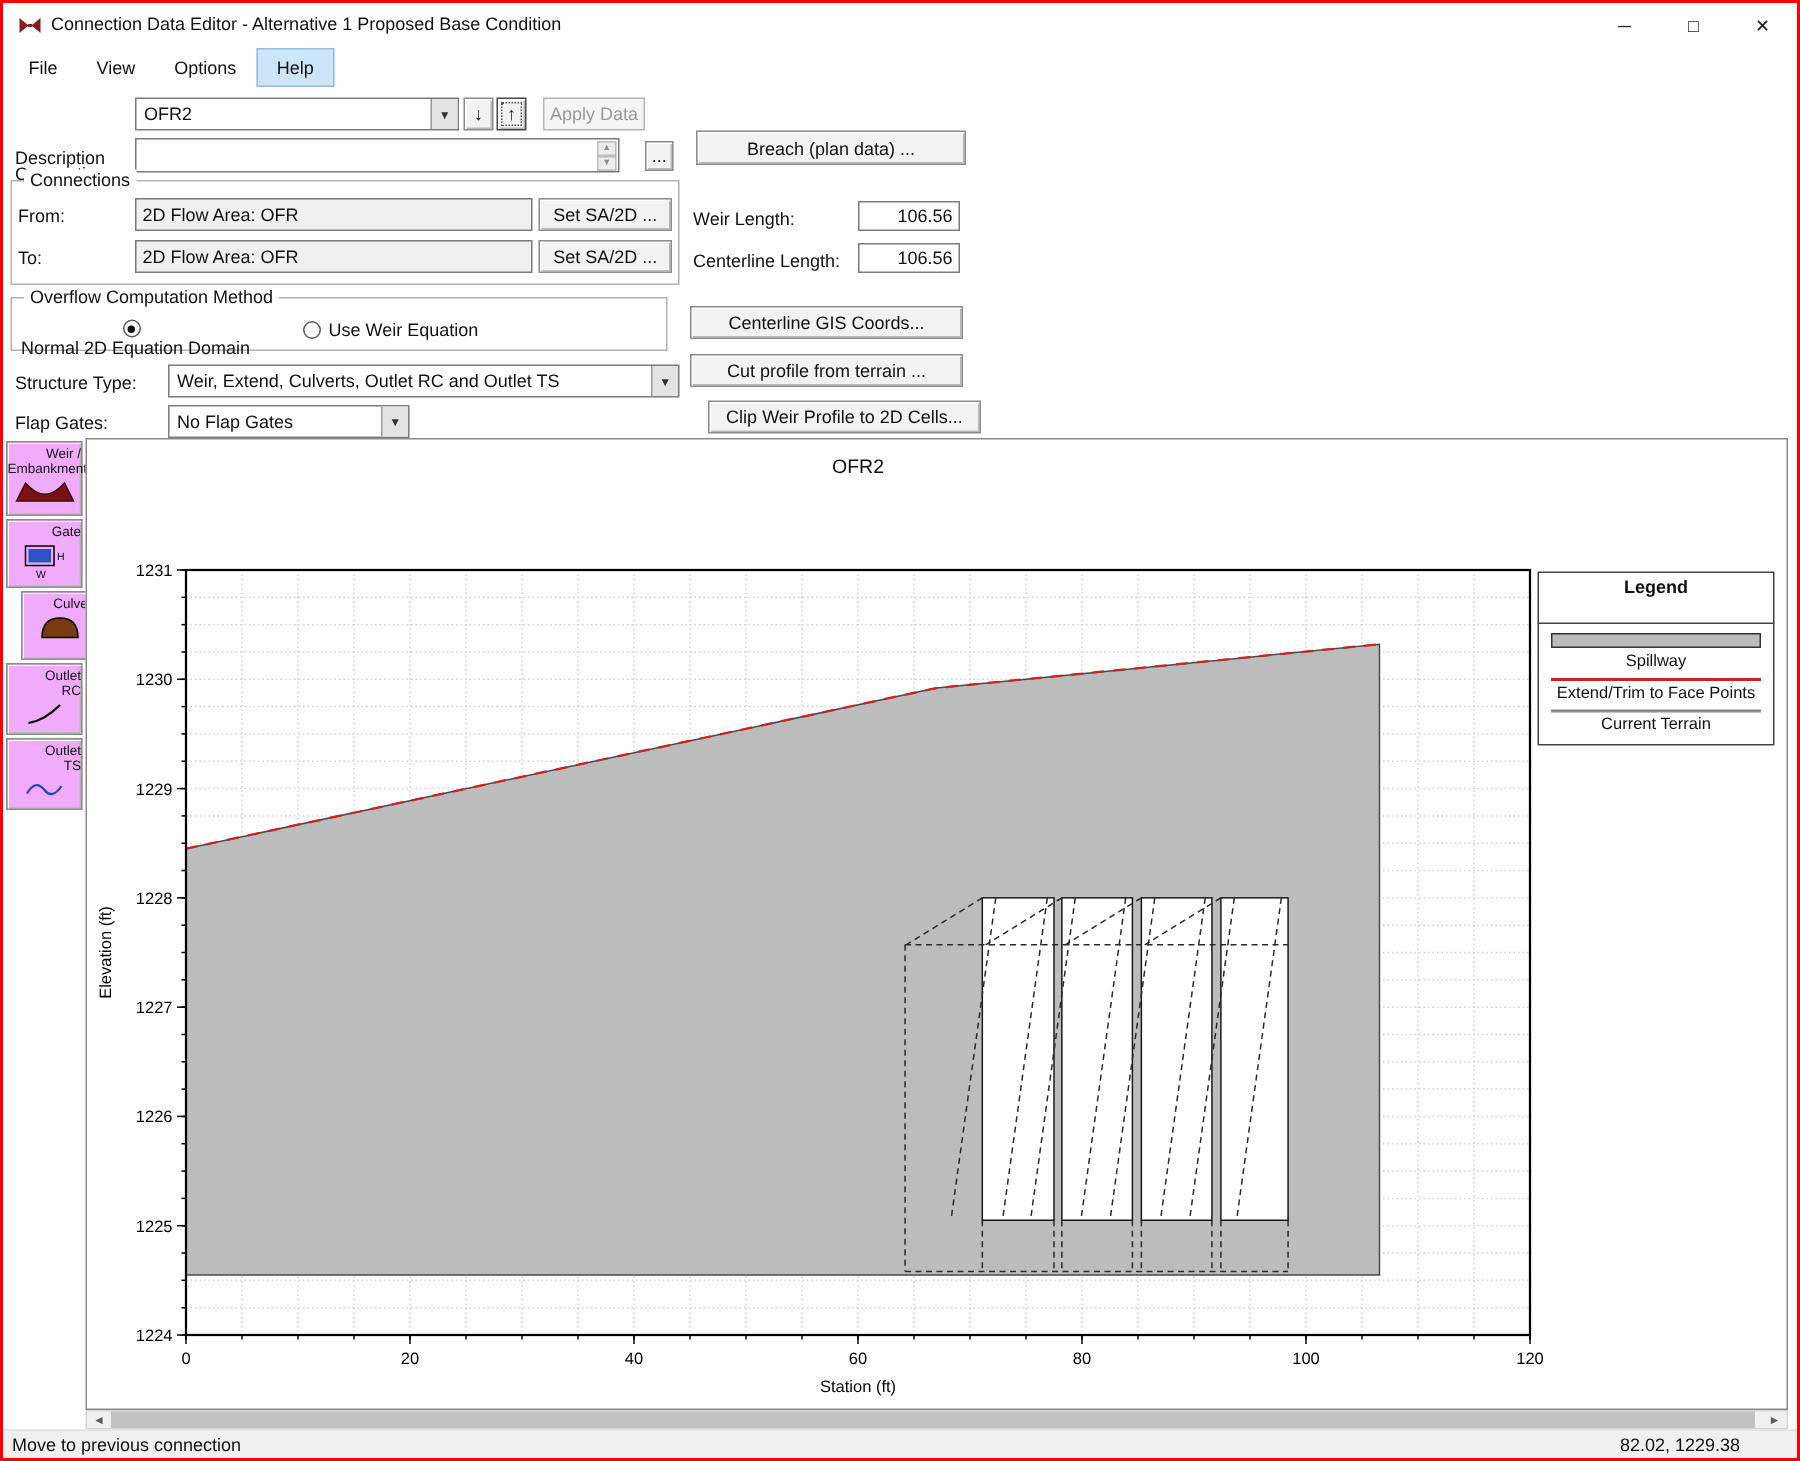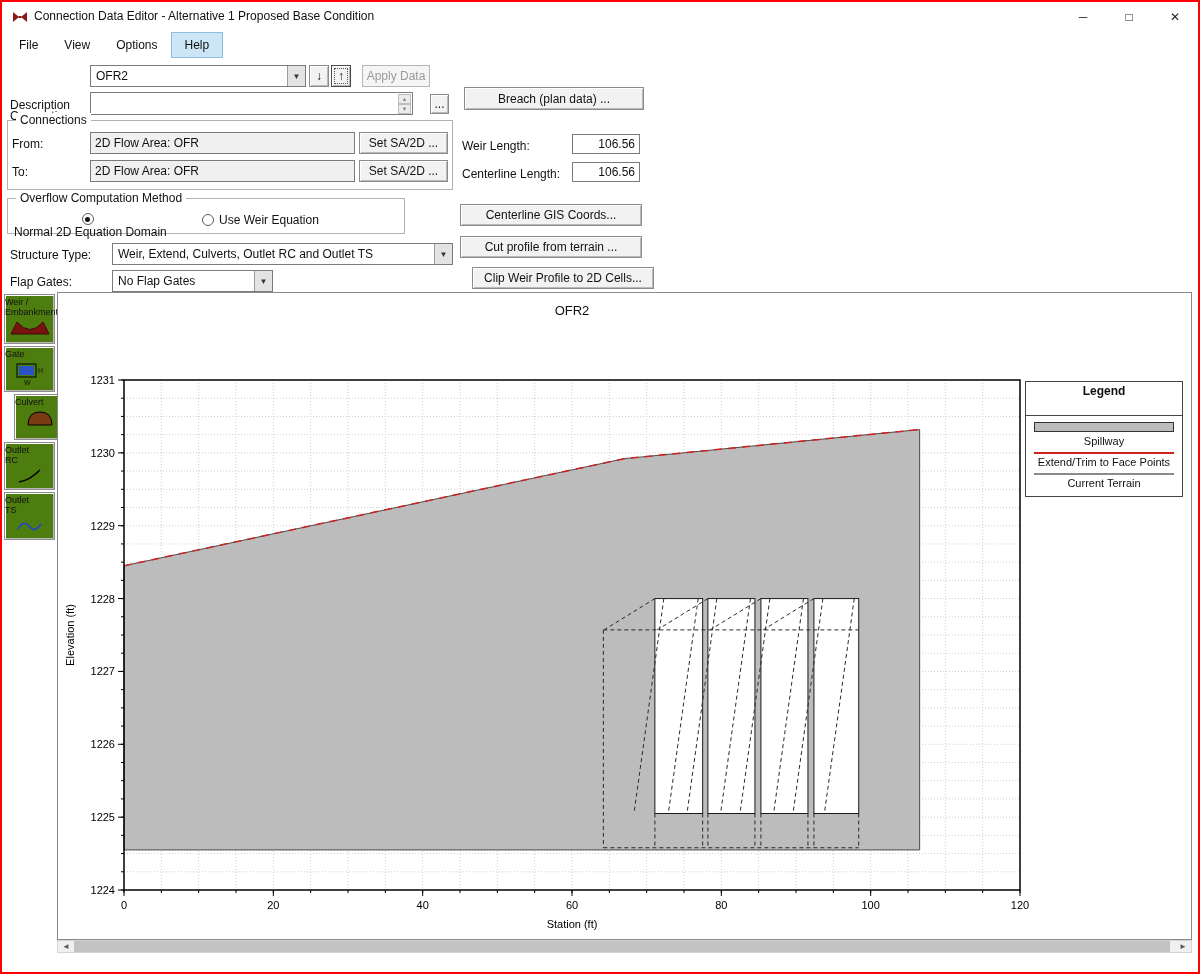--- a/index.html
+++ b/index.html
@@ -32,21 +32,21 @@
   .combo .arrow { width:18px; align-self:stretch; background:#e3e3e3; border-left:1px solid #9b9b9b; display:flex; align-items:center; justify-content:center; font-size:8px; color:#333; }
   .grp { position:absolute; border:1px solid #b2b2b2; }
   .grp > .grptitle { position:absolute; top:-8px; left:8px; background:#fff; padding:0 4px; font-size:12px; color:#111; }
   .radio { position:absolute; display:flex; align-items:center; font-size:12px; color:#111; }
   .radio .dot { width:12px; height:12px; border-radius:50%; border:1px solid #5a5a5a; background:#fff; margin-right:5px; position:relative; }
   .radio.checked .dot::after { content:""; position:absolute; left:2.5px; top:2.5px; width:5px; height:5px; border-radius:50%; background:#111; }
   .spin { position:absolute; right:1px; top:1px; bottom:1px; width:13px; display:flex; flex-direction:column; }
   .spin div { flex:1; background:#ececec; border:1px solid #bdbdbd; font-size:6px; line-height:8px; text-align:center; color:#8a8a8a; }
 
   
-  .toolbtn { position:absolute; left:2px; width:51px; background:#4d7c0f; border:1px solid #8c8c8c; box-shadow:inset 1px 1px 0 #ffffff, inset -1px -1px 0 #b9b9b9; text-align:left; font-size:9px; color:#111; padding-top:2px; line-height:1.15; }
+  .toolbtn { position:absolute; left:2px; width:51px; background:#f0abfc; border:1px solid #8c8c8c; box-shadow:inset 1px 1px 0 #ffffff, inset -1px -1px 0 #b9b9b9; text-align:right; font-size:9px; color:#111; padding-top:2px; line-height:1.15; }
   .toolbtn svg { display:block; margin:2px auto 0 auto; }
   .chartpanel { position:absolute; left:55px; top:290px; width:1135px; height:648px; background:#fff; border:1px solid #8a8a8a; }
   .chart-title { position:absolute; left:66px; top:10px; width:896px; text-align:center; font-size:13px; color:#111; }
   #plot-svg { position:absolute; left:0; top:0; }
   .legend { position:absolute; left:967px; top:88px; width:158px; background:#fff; border:1px solid #444; padding-bottom:5px; }
   .legend-title { font-size:12px; font-weight:bold; text-align:center; padding:2px 0 17px 0; border-bottom:1px solid #444; color:#111; }
   .legend-bar { height:10px; margin:6px 8px 2px 8px; background:#bcbcbc; border:1px solid #333; }
   .legend-label { font-size:11px; text-align:center; color:#111; padding:1px 0 2px 0; }
   .legend-line { height:0; border-top:2px solid; margin:3px 8px 1px 8px; }
   .legend-line.red { border-color:#cc2222; }
@@ -127,21 +127,21 @@
 
     <div class="lbl" style="left:460px; top:81px;">Weir Length:</div>
     <div class="sunken num" style="left:570px; top:76px; width:68px; height:20px;">
         <span>106.56</span>
       </div>
     <div class="lbl" style="left:460px; top:109px;">Centerline Length:</div>
     <div class="sunken num" style="left:570px; top:104px; width:68px; height:20px;">
         <span>106.56</span>
       </div>
 
-    <div class="grp" style="left:5px; top:140px; width:398px; height:36px;">
+    <div class="grp" style="left:5px; top:140px; width:438px; height:36px;">
       <div class="grptitle">Overflow Computation Method</div>
     </div>
     <div class="radio checked" style="left:12px; top:155px;flex-direction:column;">
       <span class="dot"></span>
       <span>Normal 2D Equation Domain</span>
     </div>
     <div class="radio" style="left:200px; top:155px;">
       <span class="dot"></span>
       <span>Use Weir Equation</span>
     </div>
@@ -379,14 +379,18 @@
       <div class="legend-label">Current Terrain</div>
     </div>
   </div>
 
   <div class="hscroll">
     <div class="arr left">◄</div>
     <div class="thumb"></div>
     <div class="arr right">►</div>
   </div>
 
+  <div class="statusbar">
+    <div class="left">Move to previous connection</div>
+    <div class="right">82.02, 1229.38</div>
+  </div>
 
 </div>
 
 </body></html>

